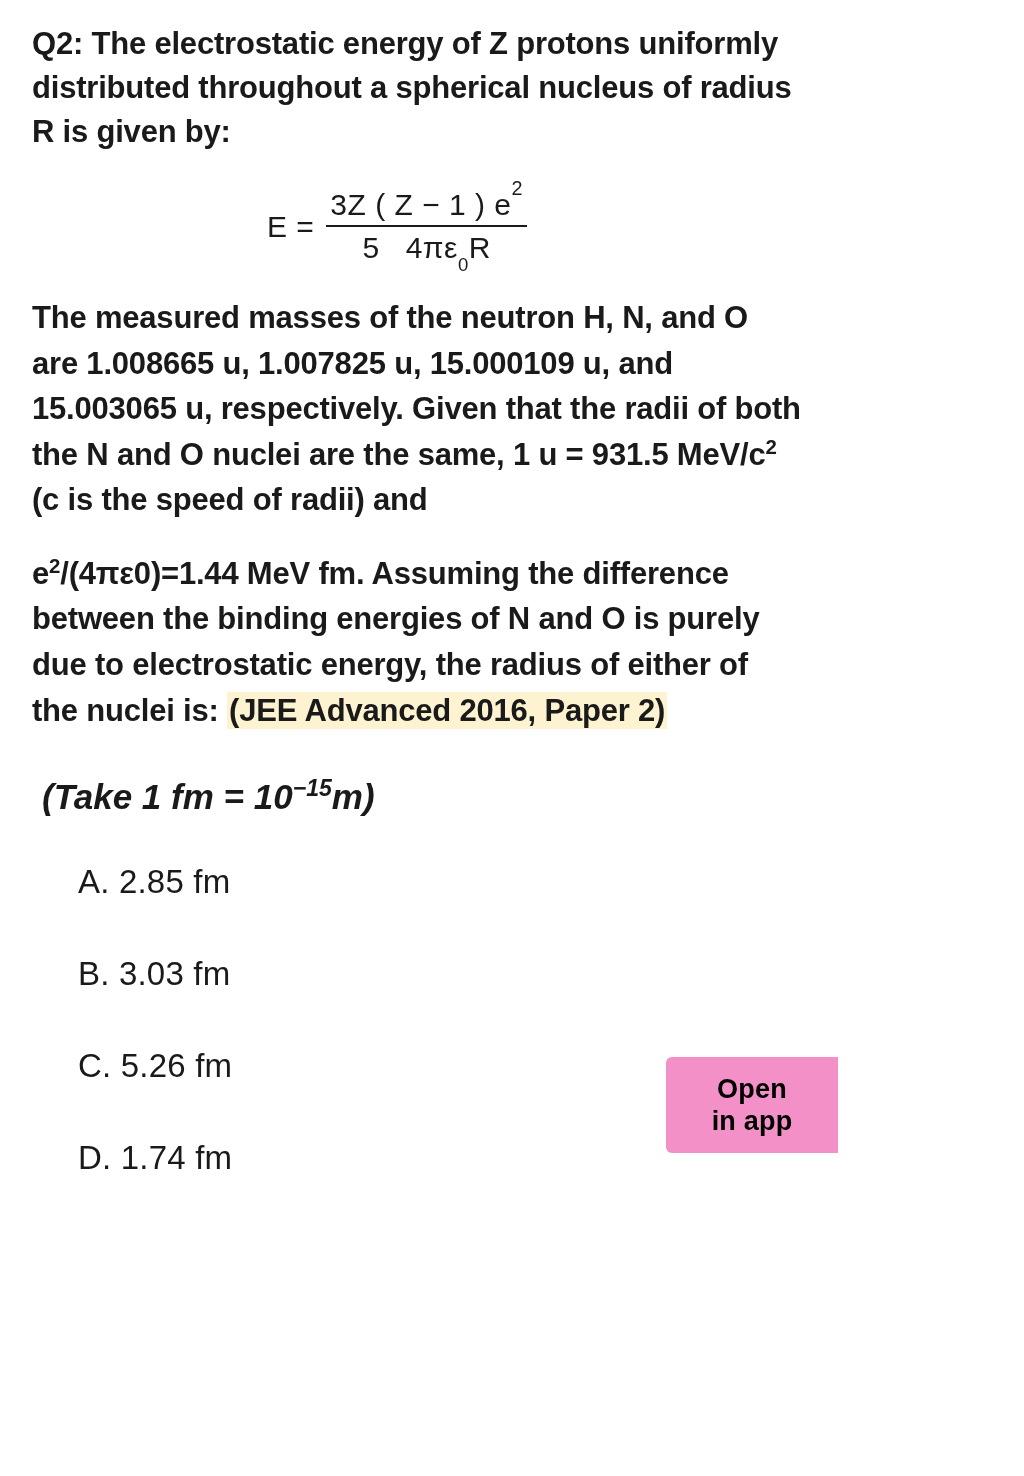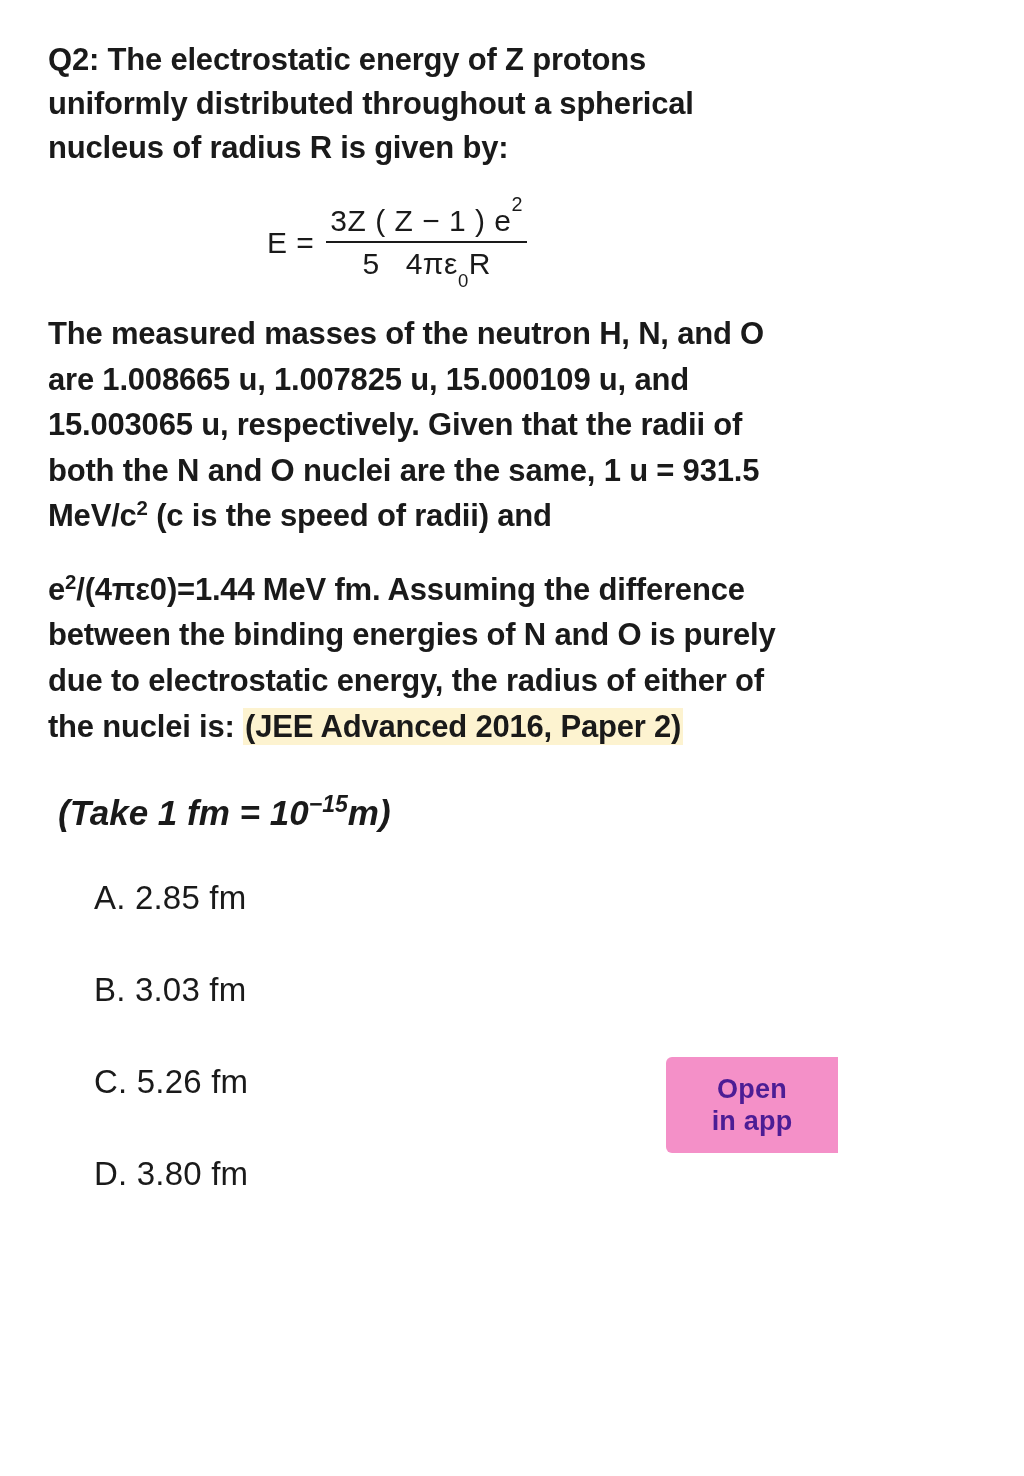--- a/index.html
+++ b/index.html
@@ -12,21 +12,21 @@
     background: #ffffff;
     font-family: "Liberation Sans", sans-serif;
     color: #1a1a1a;
     position: relative;
     overflow: hidden;
   }
   .page {
     position: relative;
     width: 838px;
     height: 1476px;
-    padding: 16px;
+    padding: 0;
     box-sizing: border-box;
   }
   .question-block {
     padding: 22px 36px 0 32px;
   }
   .q-text {
     font-size: 31px;
     font-weight: bold;
     line-height: 1.42;
     letter-spacing: -0.2px;
@@ -116,21 +116,21 @@
     letter-spacing: 0.2px;
   }
   .open-in-app {
     position: absolute;
     right: 0px;
     top: 1057px;
     width: 172px;
     height: 96px;
     background: #f490c8;
     border-radius: 6px 0 0 6px;
-    color: #4c1d95;
+    color: #000000;
     display: flex;
     flex-direction: column;
     align-items: center;
     justify-content: center;
     font-size: 27px;
     font-weight: bold;
     line-height: 1.2;
     letter-spacing: 0.2px;
   }
 </style>
@@ -173,21 +173,21 @@
     </p>
 
     <p class="take-note">
       <span>(Take 1 fm = 10</span><sup class="exp">−15</sup><span>m)</span>
     </p>
 
     <div class="options">
       <div class="option">A. 2.85 fm</div>
       <div class="option">B. 3.03 fm</div>
       <div class="option">C. 5.26 fm</div>
-      <div class="option">D. 3.80 fm</div>
+      <div class="option">D. 1.74 fm</div>
     </div>
 
   </div>
 
   <div class="open-in-app">
     <span>Open</span>
     <span>in app</span>
   </div>
 
 </div>

